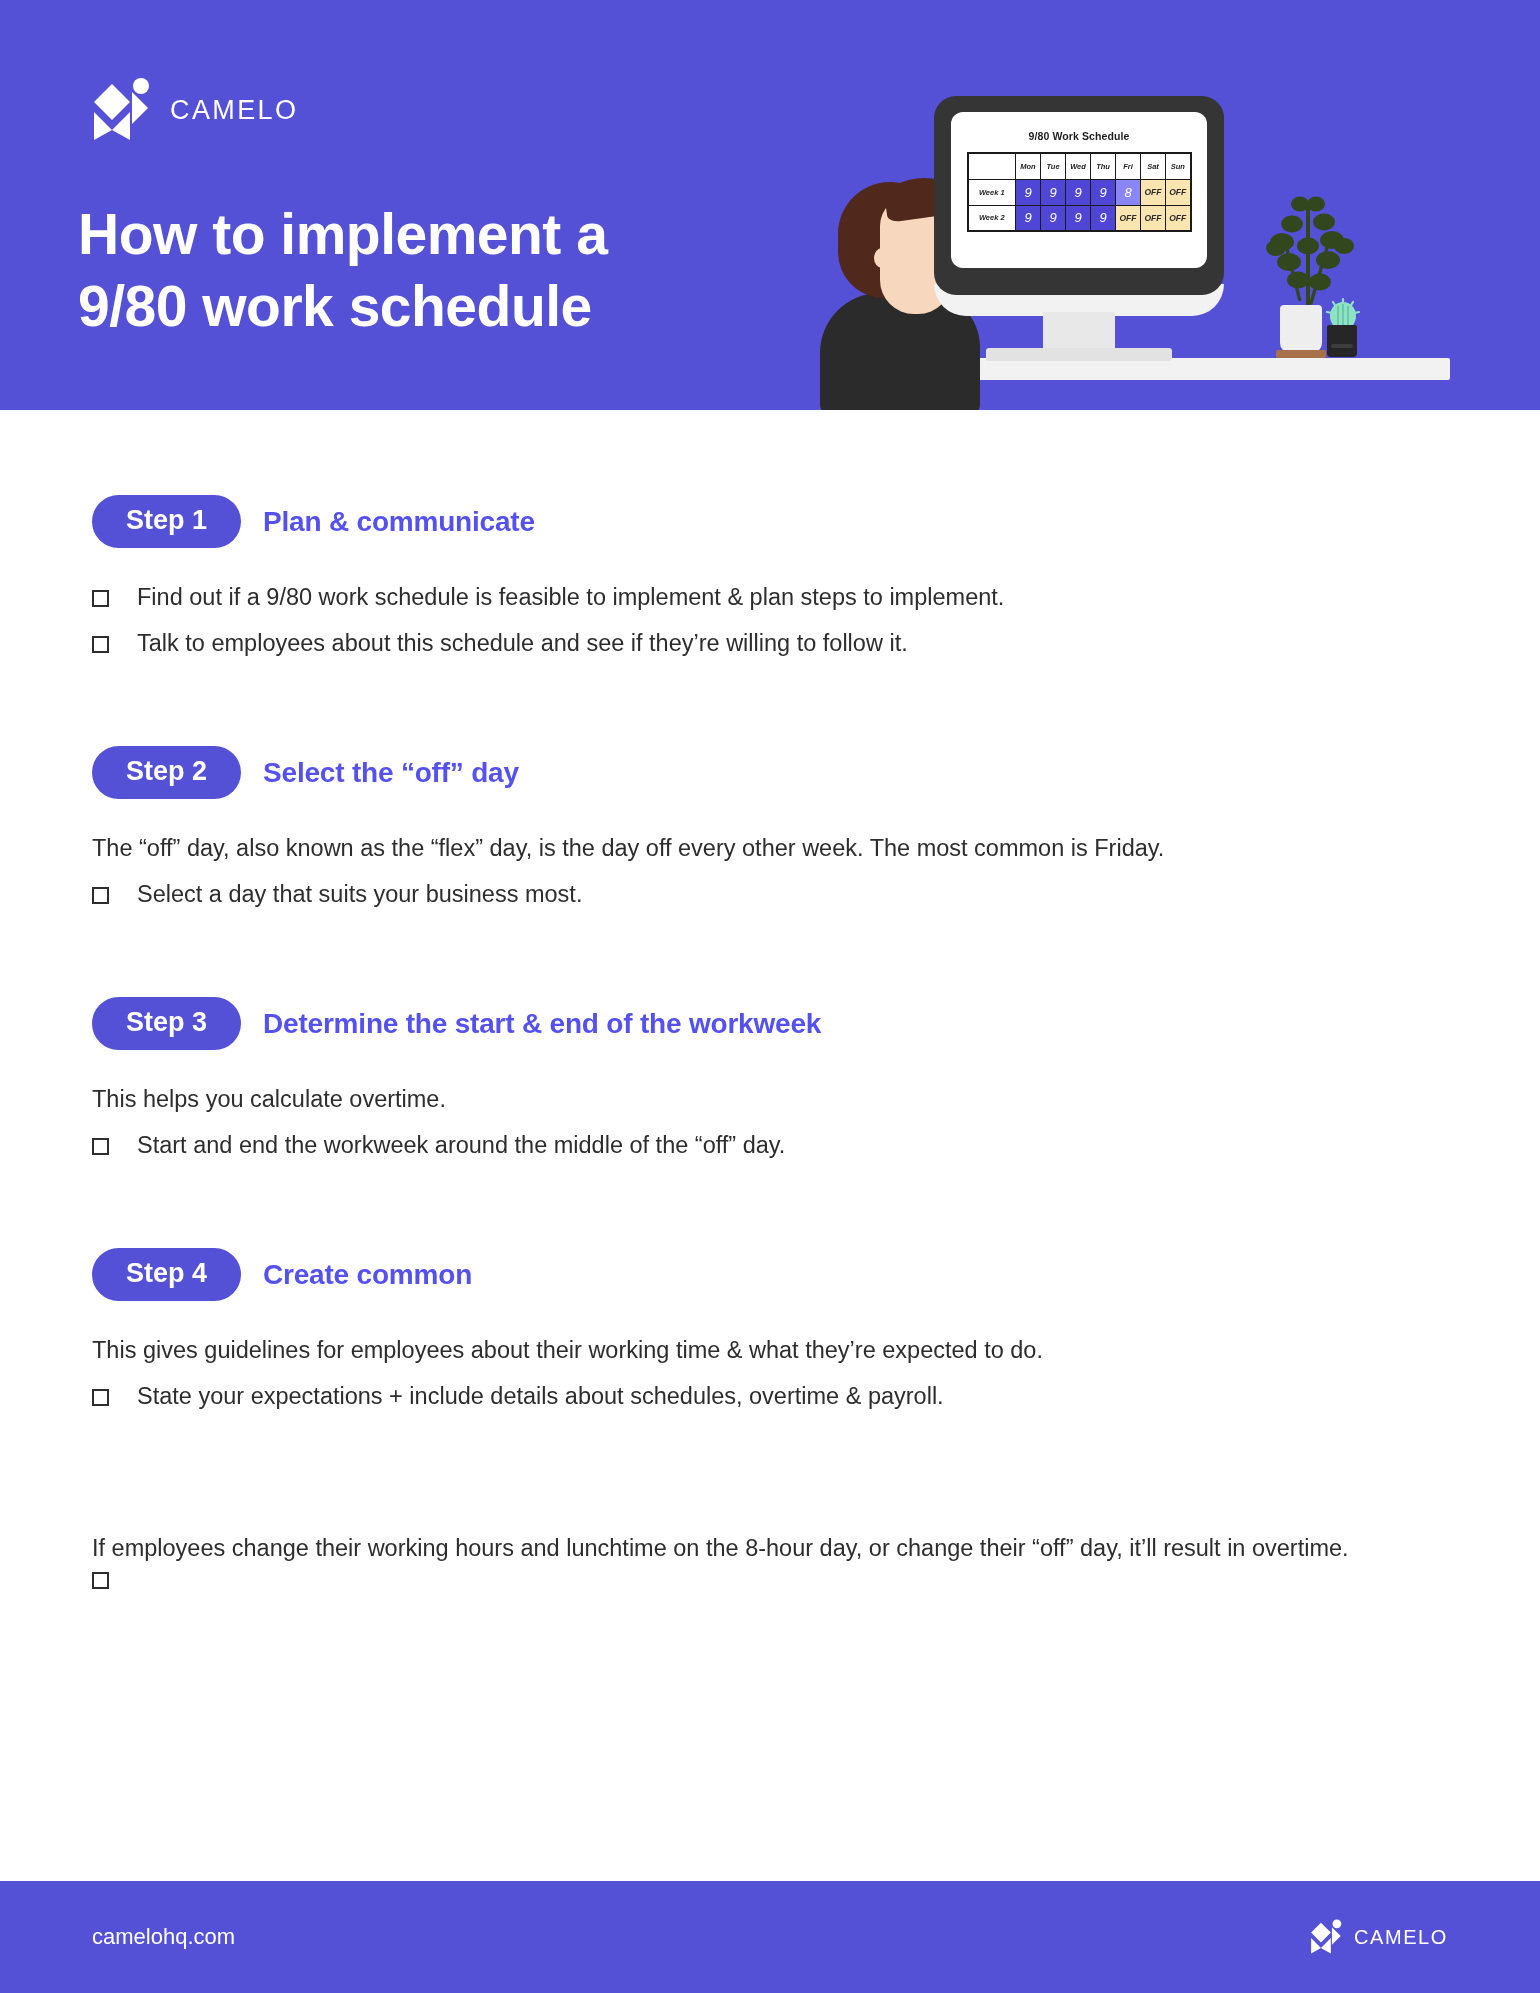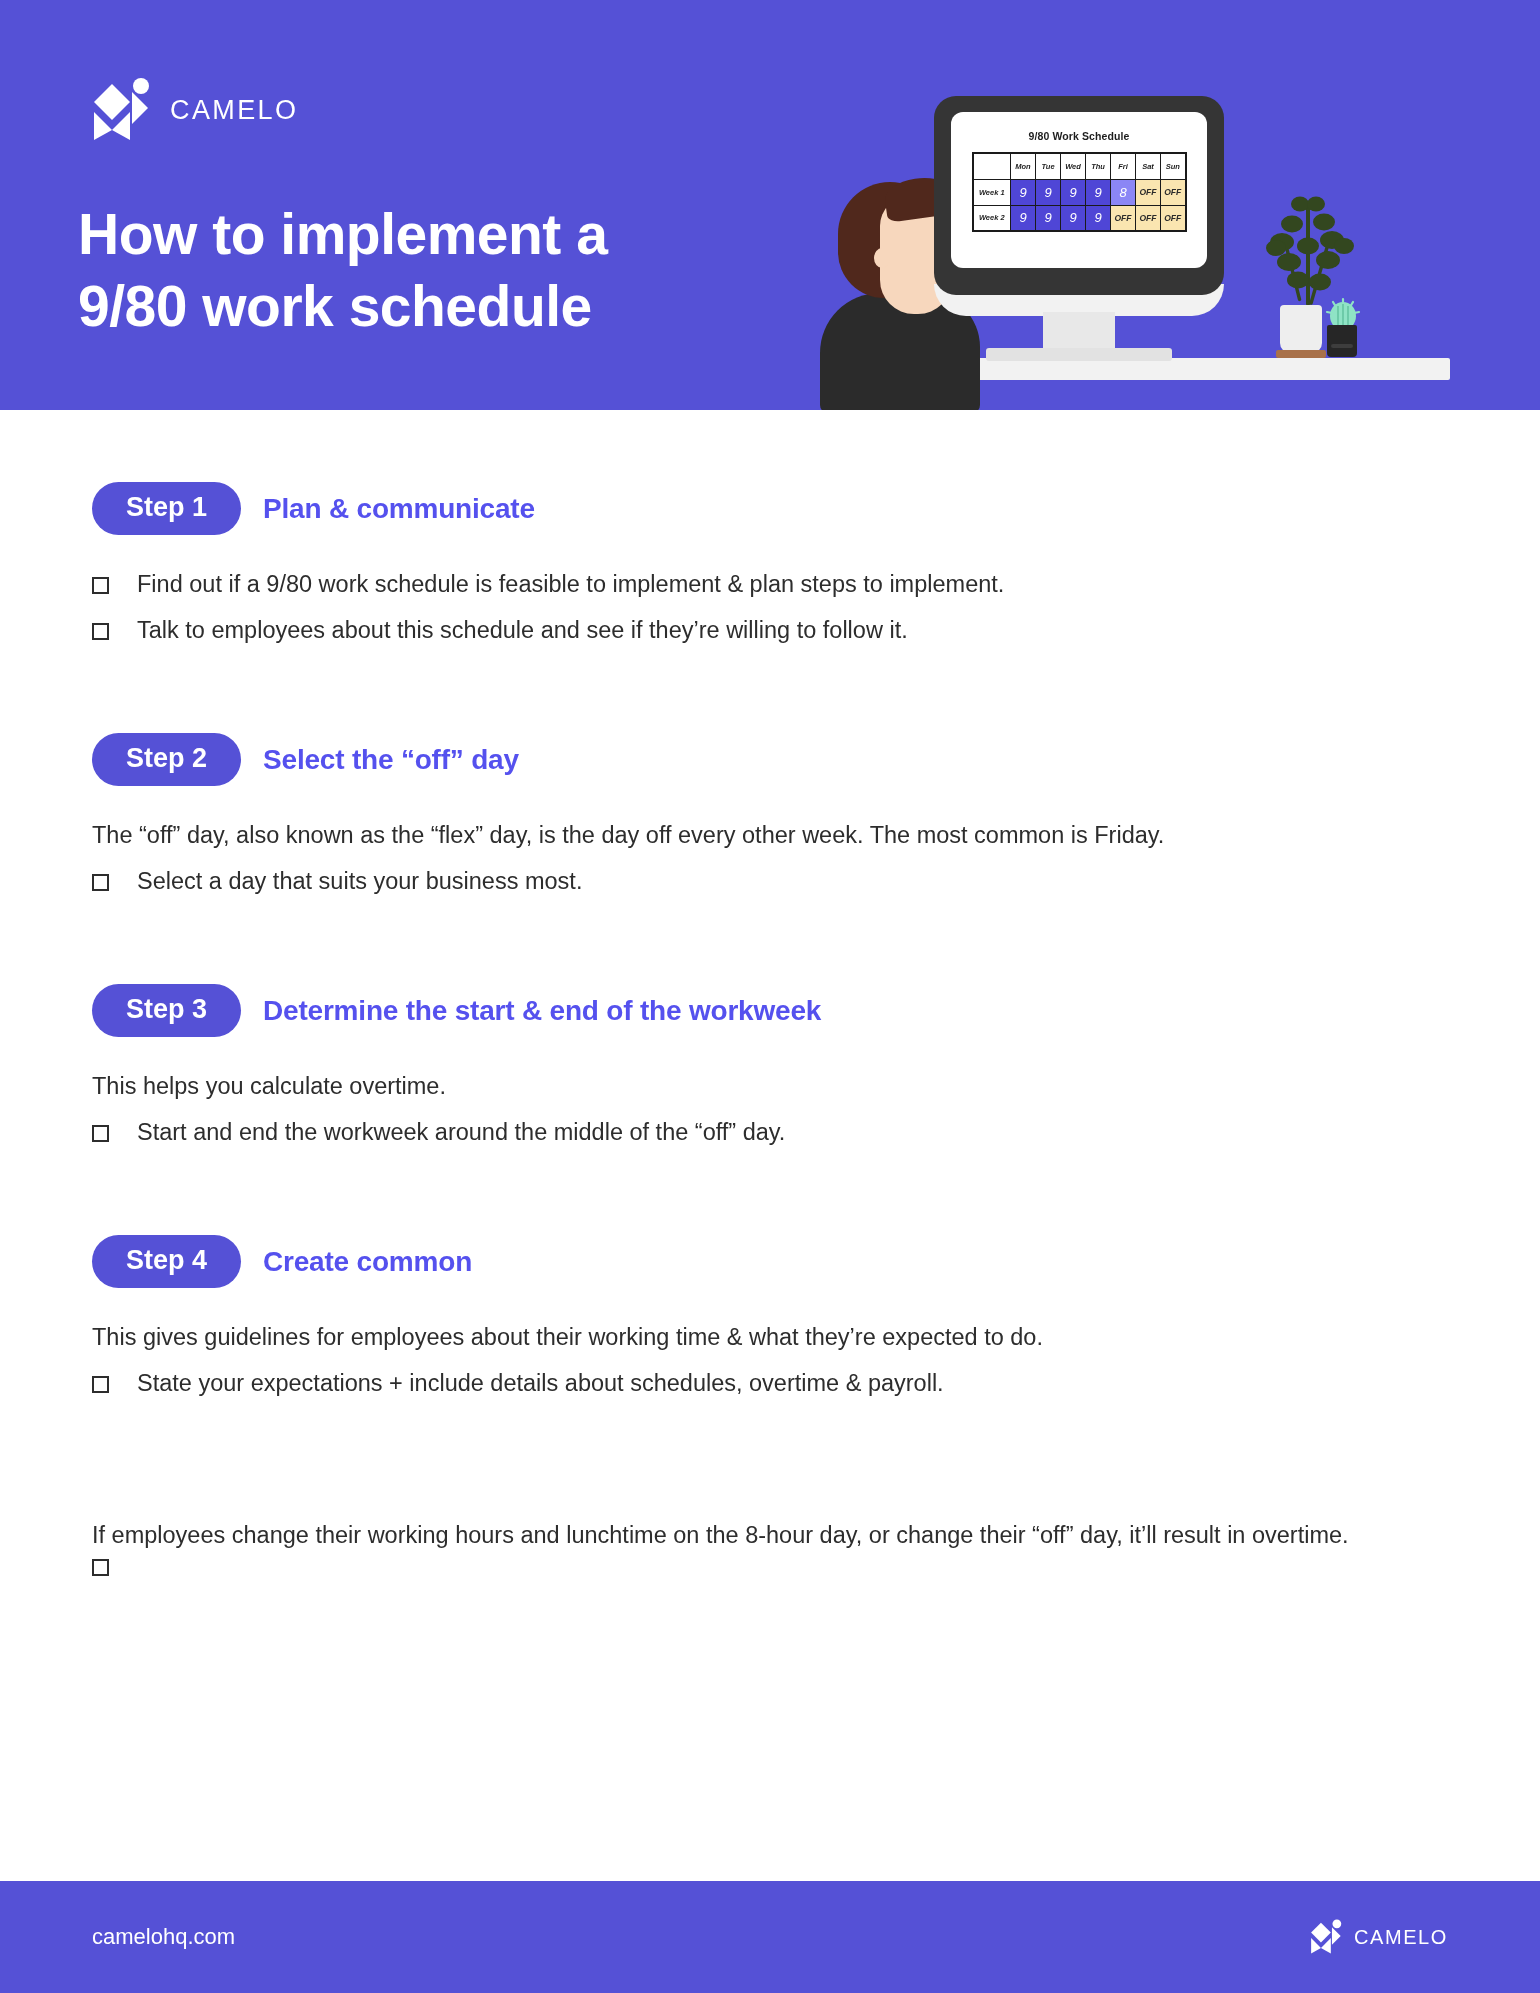--- a/index.html
+++ b/index.html
@@ -138,21 +138,21 @@
     width: 25px;
     height: 26px;
     text-align: center;
     vertical-align: middle;
     font-size: 8px;
     font-weight: 700;
     color: #1d1d1d;
     background: #ffffff;
     font-style: italic;
   }
-  .sched-table td.rowlabel { width: 38px; font-size: 7.5px; }
+  .sched-table td.rowlabel { width: 48px; font-size: 7.5px; }
   .sched-table td.hdr { font-size: 7.5px; }
   .sched-table td.nine {
     background: #4f46d6;
     color: #ffffff;
     font-size: 13px;
     font-weight: 400;
   }
   .sched-table td.eight {
     background: #8b86f5;
     color: #ffffff;
@@ -231,21 +231,21 @@
     left: 1331px; top: 344px;
     width: 22px; height: 4px;
     background: #3d3d3d;
     border-radius: 2px;
   }
   .cactus { position: absolute; left: 1325px; top: 296px; }
 
   
   .content {
     position: relative;
-    padding: 0 92px;
+    padding: 13px 92px;
   }
 
   .step-block { position: relative; }
 
   .step-head {
     display: flex;
     align-items: center;
     gap: 22px;
   }
   .badge {

